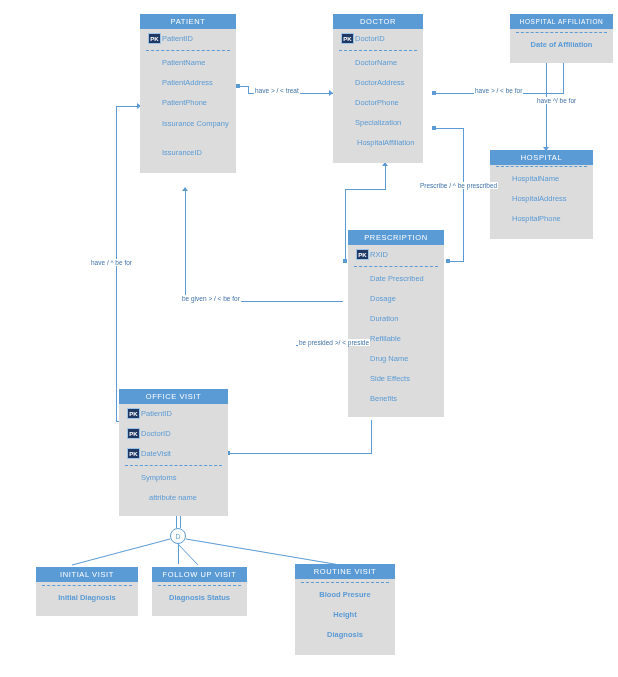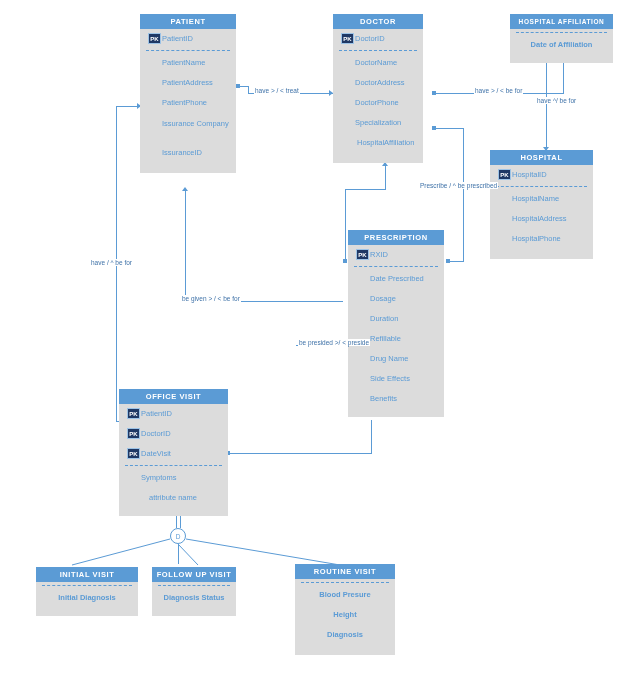--- a/index.html
+++ b/index.html
@@ -22,21 +22,21 @@
   .entity {
     position: absolute;
     background: #dcdcdc;
     box-sizing: border-box;
     z-index: 5;
   }
   .entity-header {
     background: #5b9bd5;
     color: #ffffff;
     font-size: 7.5px;
-    font-weight: bold;
+    font-weight: normal;
     letter-spacing: 0.6px;
     text-align: center;
     line-height: 15px;
     height: 15px;
     box-sizing: border-box;
   }
   .entity-body {
     position: relative;
     padding: 0;
   }
@@ -248,24 +248,20 @@
     <div class="entity-body">
       <div class="pk-divider" style="margin-top:3px;"></div>
       <div class="attr centered"><span>Date of Affiliation</span></div>
       <div style="height:8px;"></div>
     </div>
   </div>
 
   <div class="entity" style="left:490px; top:150px; width:103px;">
     <div class="entity-header">HOSPITAL</div>
     <div class="entity-body">
-      <div class="attr">
-        <span class="pk-badge">PK</span>
-        <span>HospitalID</span>
-      </div>
       <div class="pk-divider"></div>
       <div class="attr"><span>HospitalName</span></div>
       <div class="attr"><span>HospitalAddress</span></div>
       <div class="attr"><span>HospitalPhone</span></div>
       <div style="height:10px;"></div>
     </div>
   </div>
 
   <div class="entity" style="left:348px; top:230px; width:96px;">
     <div class="entity-header">PRESCRIPTION</div>
@@ -310,21 +306,21 @@
 
   <div class="entity" style="left:36px; top:567px; width:102px;">
     <div class="entity-header">INITIAL VISIT</div>
     <div class="entity-body">
       <div class="pk-divider" style="margin-top:3px;"></div>
       <div class="attr centered"><span>Initial Diagnosis</span></div>
       <div style="height:8px;"></div>
     </div>
   </div>
 
-  <div class="entity" style="left:152px; top:567px; width:84px;">
+  <div class="entity" style="left:152px; top:567px; width:95px;">
     <div class="entity-header">FOLLOW UP VISIT</div>
     <div class="entity-body">
       <div class="pk-divider" style="margin-top:3px;"></div>
       <div class="attr centered"><span>Diagnosis Status</span></div>
       <div style="height:8px;"></div>
     </div>
   </div>
 
   <div class="entity" style="left:295px; top:564px; width:100px;">
     <div class="entity-header">ROUTINE VISIT</div>

